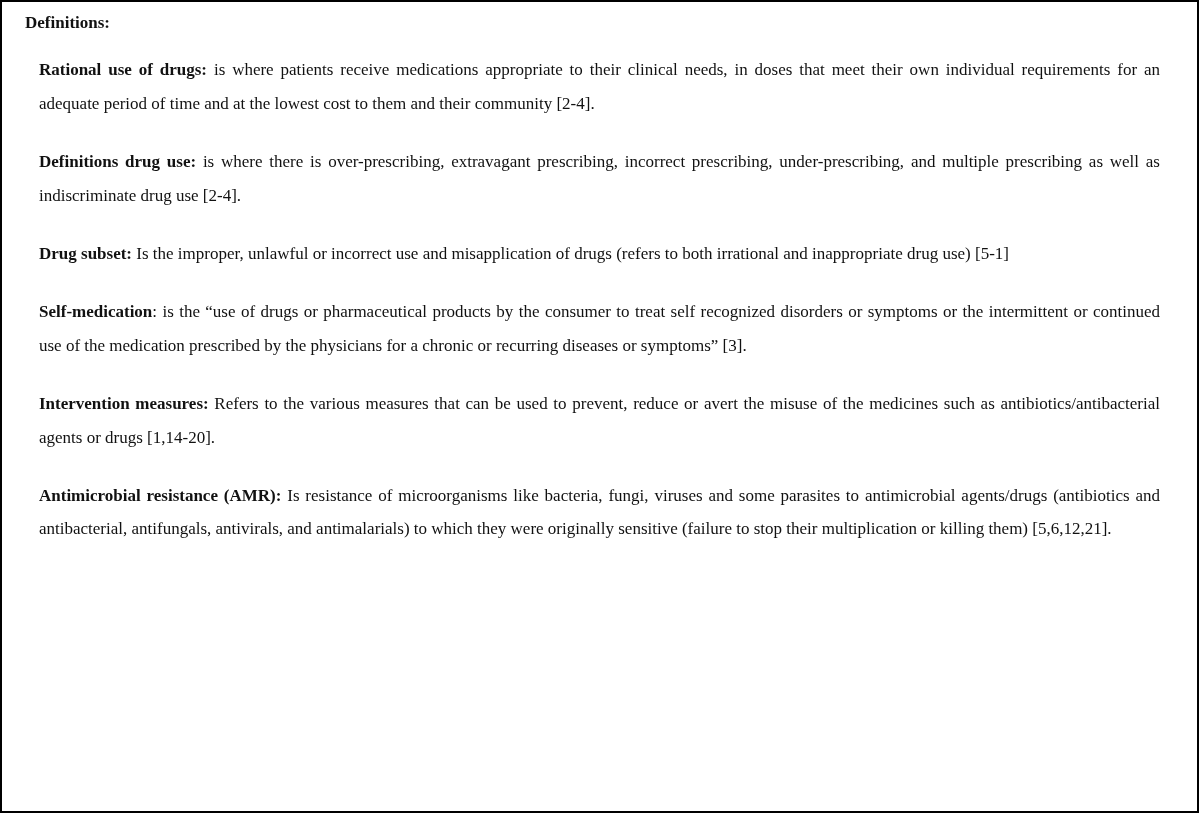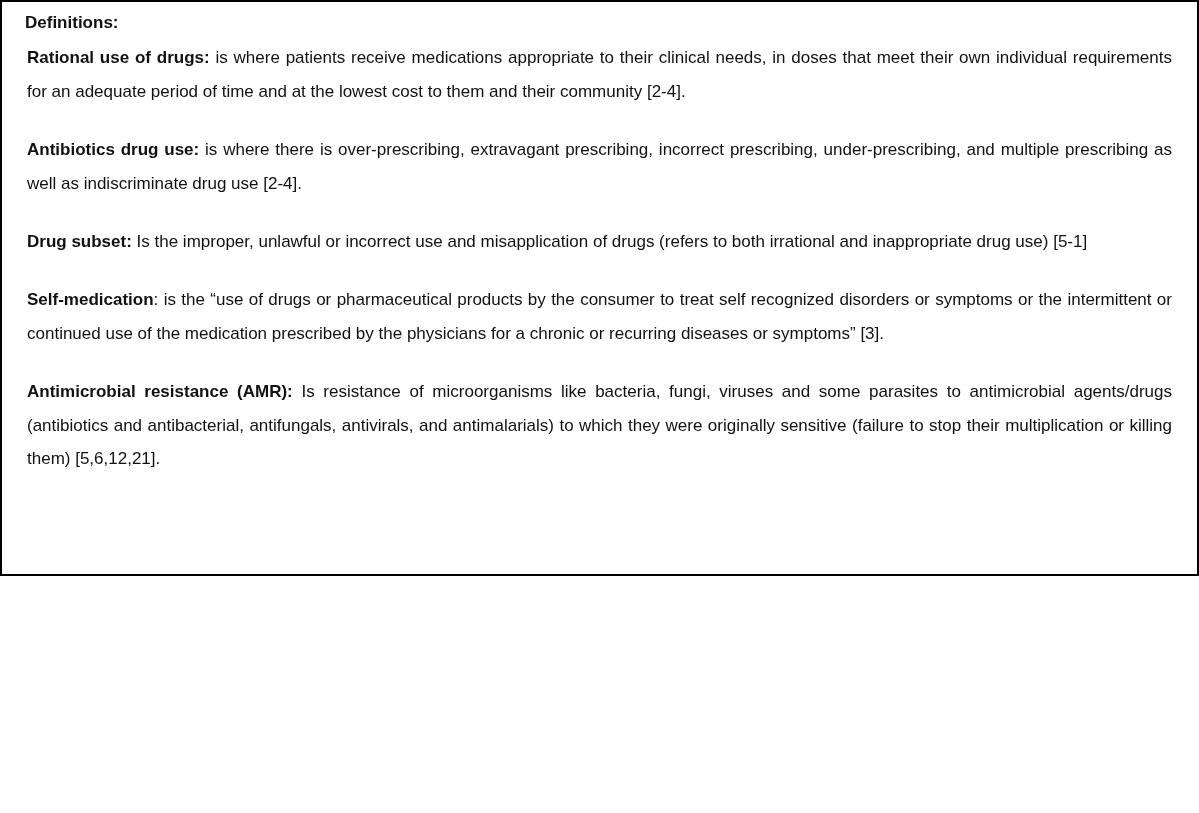--- a/index.html
+++ b/index.html
@@ -3,60 +3,61 @@
 <meta charset="utf-8">
 <style>
   html, body {
     margin: 0;
     padding: 0;
     background: #ffffff;
   }
   .page {
     box-sizing: border-box;
     width: 1199px;
-    height: 576px;
+    height: 813px;
     border: 2px solid #000000;
     background: #ffffff;
     padding: 4px 23px 8px 23px;
     overflow: hidden;
-    font-family: Liberation Sans, sans-serif;
+    font-family: Liberation Serif, serif;
     font-size: 17px;
     line-height: 33.4px;
     color: #111111;
   }
   .heading {
     margin: 0;
     font-weight: bold;
     text-align: left;
   }
   .def-para {
-    margin: 2px;
+    margin: 14px;
     text-align: justify;
     text-justify: inter-word;
   }
   .def-para + .def-para {
     margin-top: 25px;
   }
   .term {
     font-weight: bold;
   }
 </style>
 </head>
 <body>
 
 <div class="page">
   <p class="heading">Definitions:</p>
   <div>
   <p class="def-para"><span class="term">Rational use of drugs:</span><span class="body"> is where patients receive medications appropriate to their clinical needs, in doses that meet their own individual requirements for an adequate period of time and at the lowest cost to them and their community [2-4].</span></p>
 
-  <p class="def-para"><span class="term">Antibiotics drug use:</span><span class="body"> is where there is over-prescribing, extravagant prescribing, incorrect prescribing, under-prescribing, and multiple prescribing as well as indiscriminate drug use [2-4].</span></p>
+  <p class="def-para"><span class="term">Definitions drug use:</span><span class="body"> is where there is over-prescribing, extravagant prescribing, incorrect prescribing, under-prescribing, and multiple prescribing as well as indiscriminate drug use [2-4].</span></p>
 
   <p class="def-para"><span class="term">Drug subset:</span><span class="body"> Is the improper, unlawful or incorrect use and misapplication of drugs (refers to both irrational and inappropriate drug use) [5-1]</span></p>
 
 
   <p class="def-para"><span class="term">Self-medication</span><span class="body">: is the “use of drugs or pharmaceutical products by the consumer to treat self recognized disorders or symptoms or the intermittent or continued use of the medication prescribed by the physicians for a chronic or recurring diseases or symptoms” [3].</span></p>
 
 
 
+  <p class="def-para"><span class="term">Intervention measures:</span><span class="body"> Refers to the various measures that can be used to prevent, reduce or avert the misuse of the medicines such as antibiotics/antibacterial agents or drugs [1,14-20].</span></p>
 
   <p class="def-para"><span class="term">Antimicrobial resistance (AMR):</span><span class="body"> Is resistance of microorganisms like bacteria, fungi, viruses and some parasites to antimicrobial agents/drugs (antibiotics and antibacterial, antifungals, antivirals, and antimalarials) to which they were originally sensitive (failure to stop their multiplication or killing them) [5,6,12,21].</span></p>
 </div>
 </div>
 
 </body></html>

